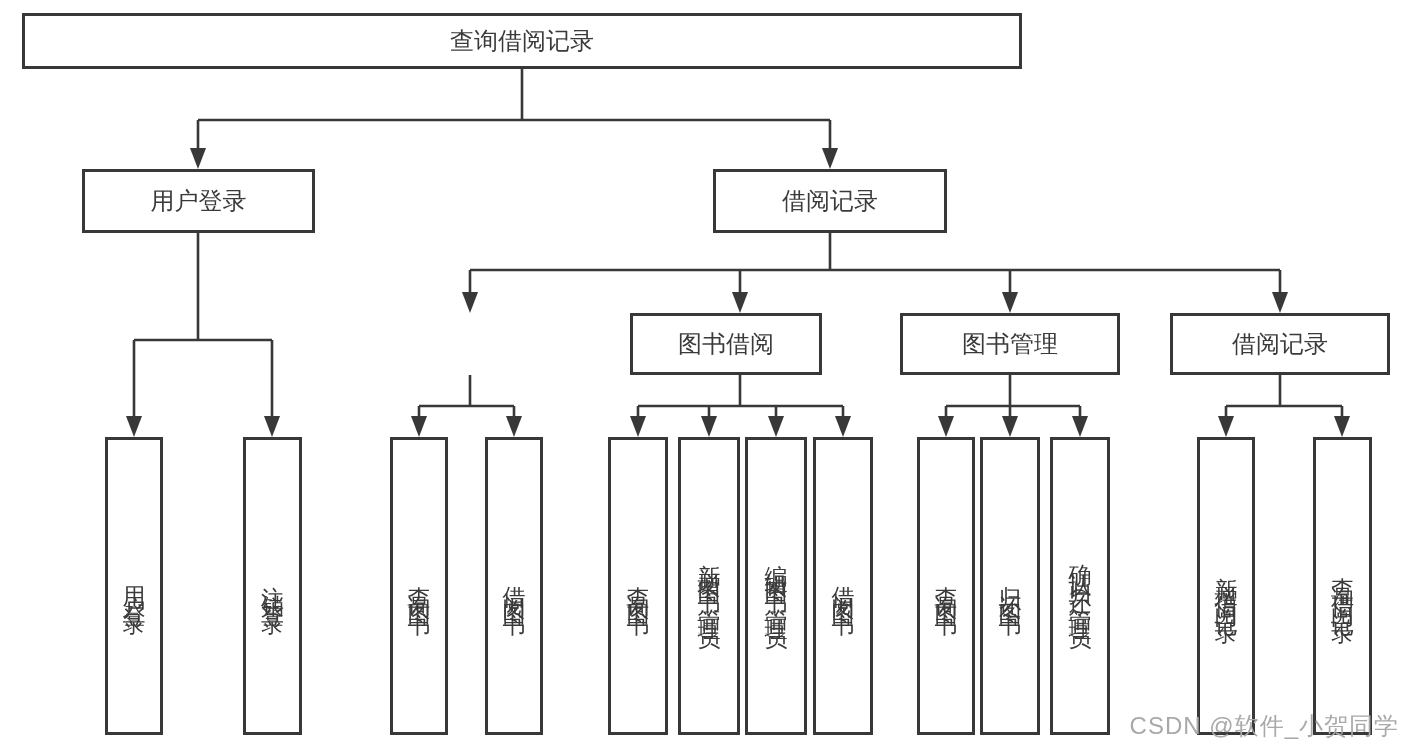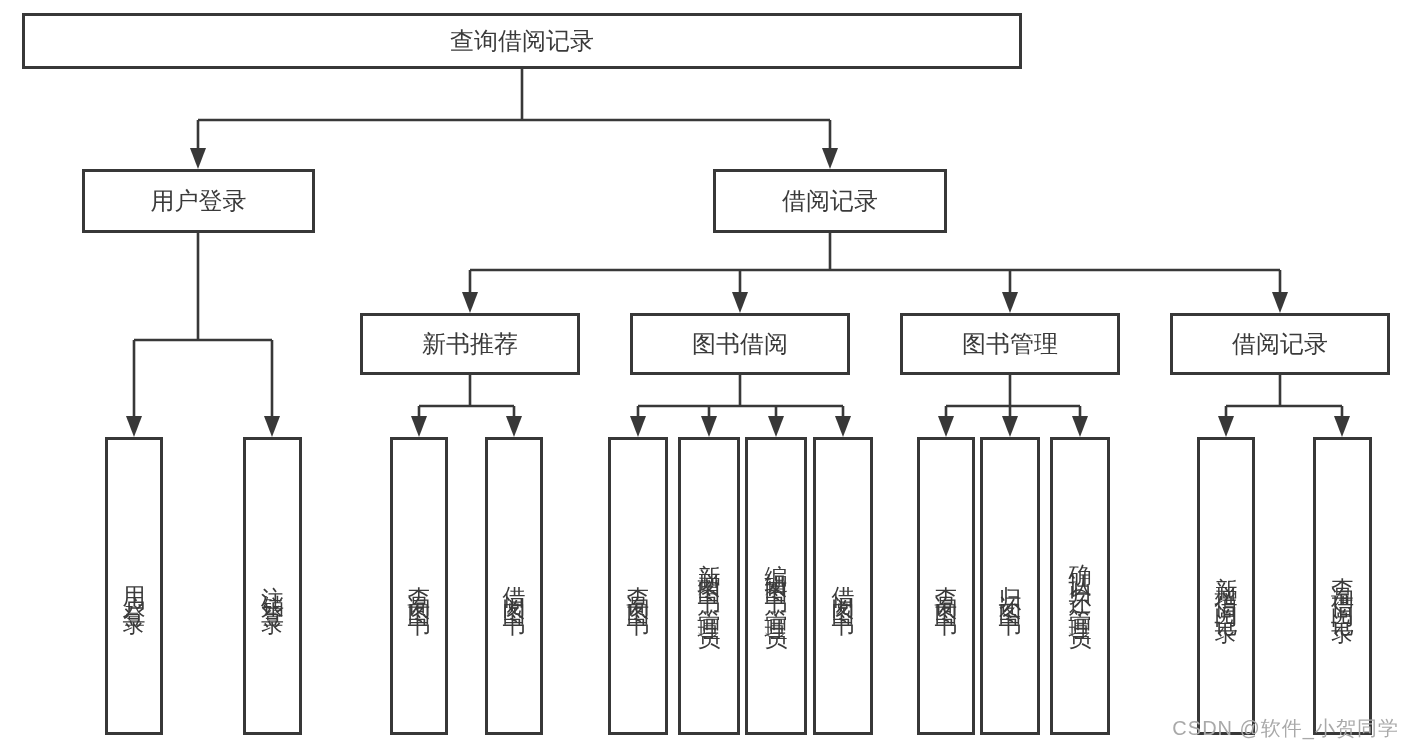--- a/index.html
+++ b/index.html
@@ -34,21 +34,21 @@
     text-orientation: mixed;
     font-size: 23px;
     letter-spacing: 9px;
     line-height: 1;
   }
   .watermark {
     position: absolute;
     right: 6px;
     bottom: 5px;
     color: #a9a9a9;
-    font-size: 20px;
+    font-size: 24px;
     letter-spacing: 1px;
     z-index: 5;
   }
 </style>
 </head>
 <body>
 
 <div class="canvas">
 
   <svg class="connectors" width="1405" height="747" viewBox="0 0 1405 747">
@@ -88,24 +88,21 @@
     <span>查询借阅记录</span>
   </div>
 
   <div class="node" style="left:82px; top:169px; width:233px; height:64px;">
     <span>用户登录</span>
   </div>
   <div class="node" style="left:713px; top:169px; width:234px; height:64px;">
     <span>借阅记录</span>
   </div>
 
-  <div class="node" style="left:360px; top:313px; width:220px; height:62px;">
-    <span>新书推荐</span>
-  </div>
-  <div class="node" style="left:630px; top:313px; width:220px; height:62px;">
+  <div class="node" style="left:630px; top:313px; width:192px; height:62px;">
     <span>图书借阅</span>
   </div>
   <div class="node" style="left:900px; top:313px; width:220px; height:62px;">
     <span>图书管理</span>
   </div>
   <div class="node" style="left:1170px; top:313px; width:220px; height:62px;">
     <span>借阅记录</span>
   </div>
 
   <div class="node leaf" style="left:105px; top:437px; width:58px; height:298px;">

